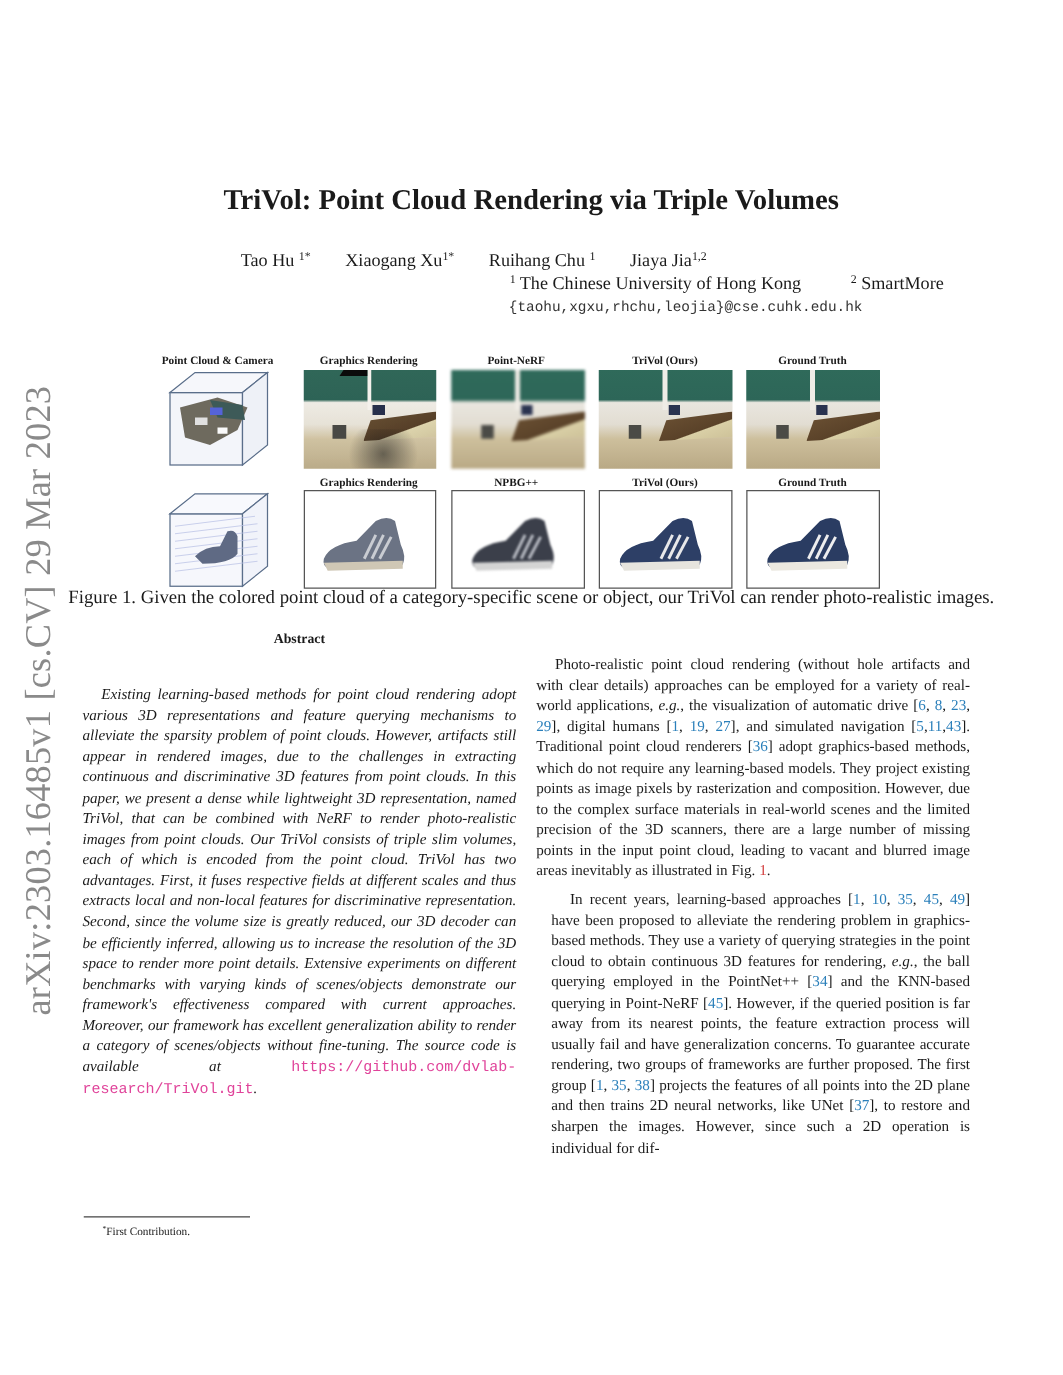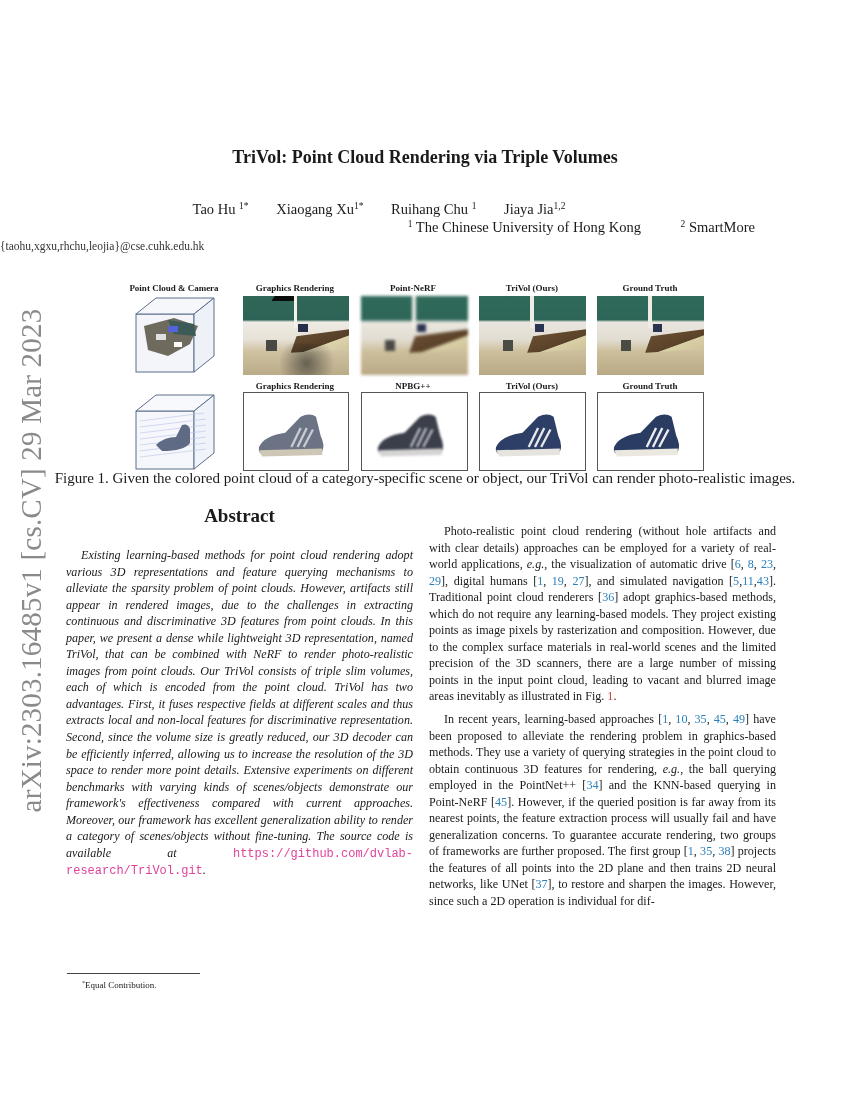--- a/index.html
+++ b/index.html
@@ -12,34 +12,34 @@
     display: flex; align-items: center; justify-content: center;
   }
   .arxiv-stamp span {
     transform: rotate(-90deg); white-space: nowrap;
     font-size: 29px; color: #8a8a8a; letter-spacing: 0.2px;
     display: inline-block;
   }
 
   .title {
     position: absolute; top: 147px; left: 0; width: 850px; text-align: center;
-    font-size: 18px; font-weight: bold;
+    font-size: 23px; font-weight: bold;
   }
   .authors {
     position: absolute; top: 200px; left: 0; width: 758px; text-align: center;
     font-size: 14.5px; line-height: 18px;
   }
   .authors .author { margin: 0 12px; }
   .authors sup { font-size: 9.5px; vertical-align: 5px; line-height: 0; }
   .affils { position: absolute; top: 219px; left: 0; width: 773px; text-align: right; font-size: 14.5px; }
   .affils .affil { margin: 0 18px; }
   .affils sup { font-size: 9.5px; vertical-align: 5px; line-height: 0; }
   .emails {
-    position: absolute; top: 240px; left: 0; width: 690px; text-align: left;
-    font-family: Liberation Serif, serif; font-size: 11.5px; color: #333;
+    position: absolute; top: 240px; left: 0; width: 690px; text-align: right;
+    font-family: Liberation Mono, monospace; font-size: 11.5px; color: #333;
   }
 
   
   .fig-label {
     position: absolute; font-size: 9px; font-weight: bold; text-align: center; width: 120px;
     font-family: "Liberation Serif", serif;
   }
   .fig-img { position: absolute; overflow: hidden; }
   .scene {
     background:
@@ -75,29 +75,29 @@
   .cube { position: absolute; }
 
   .caption {
     position: absolute; top: 470px; left: 0; width: 850px; text-align: center; font-size: 15px;
   }
 
   
   .col { position: absolute; top: 505px; width: 347px; }
   .col-left { left: 66px; }
   .col-right { left: 429px; }
-  .section-head { font-size: 19px; font-weight: bold; height: 24px; }
+  .section-head { font-size: 11px; font-weight: bold; height: 24px; }
   .col-left .section-head { text-align: center; }
   .para {
     font-size: 12.1px; line-height: 16.55px; text-align: justify;
     text-indent: 15px; hyphens: none;
   }
   .abstract-para { font-style: italic; margin-top: 18px; }
   .intro-para-1 { margin-top: 18px; }
-  .intro-para-2 { margin-top: 6px; }
+  .intro-para-2 { margin-top: 6px; margin-left: 12px; }
   .cite { color: #2a7fba; }
   .figref { color: #d23c3c; }
   .url { color: #e0439a; font-family: "Liberation Mono", "DejaVu Sans Mono", monospace; font-style: normal; font-size: 12px; }
 
   .footnote-rule { position: absolute; left: 67px; top: 973px; width: 133px; border-top: 1px solid #444; }
   .footnote { position: absolute; left: 82px; top: 980px; font-size: 9px; }
   .footnote sup { font-size: 6px; vertical-align: 3px; }
 </style>
 </head>
 <body>
@@ -238,13 +238,13 @@
   <div class="section-head">Abstract</div>
   <p class="para abstract-para"><span>Existing learning-based methods for point cloud rendering adopt various 3D representations and feature querying mechanisms to alleviate the sparsity problem of point clouds. However, artifacts still appear in rendered images, due to the challenges in extracting continuous and discriminative 3D features from point clouds.  In this paper, we present a dense while lightweight 3D representation, named TriVol, that can be combined with NeRF to render photo-realistic images from point clouds.  Our TriVol consists of triple slim volumes, each of which is encoded from the point cloud. TriVol has two advantages. First, it fuses respective fields at different scales and thus extracts local and non-local features for discriminative representation.  Second, since the volume size is greatly reduced, our 3D decoder can be efficiently inferred, allowing us to increase the resolution of the 3D space to render more point details.  Extensive experiments on different benchmarks with varying kinds of scenes/objects demonstrate our framework's effectiveness compared with current approaches. Moreover, our framework has excellent generalization ability to render a category of scenes/objects without fine-tuning. The source code is available at </span><span class="url">https://github.com/dvlab-research/TriVol.git</span><span>.</span></p>
 </div>
 
 <div class="col col-right">
   <p class="para intro-para-1" id="intro-p1"><span>Photo-realistic point cloud rendering (without hole artifacts and with clear details) approaches can be employed for a variety of real-world applications, </span><span style="font-style: italic;">e.g.</span><span>, the visualization of automatic drive [</span><span class="cite">6</span><span>, </span><span class="cite">8</span><span>, </span><span class="cite">23</span><span>, </span><span class="cite">29</span><span>], digital humans [</span><span class="cite">1</span><span>, </span><span class="cite">19</span><span>, </span><span class="cite">27</span><span>], and simulated navigation [</span><span class="cite">5</span><span>,</span><span class="cite">11</span><span>,</span><span class="cite">43</span><span>]. Traditional point cloud renderers [</span><span class="cite">36</span><span>] adopt graphics-based methods, which do not require any learning-based models.  They project existing points as image pixels by rasterization and composition. However, due to the complex surface materials in real-world scenes and the limited precision of the 3D scanners, there are a large number of missing points in the input point cloud, leading to vacant and blurred image areas inevitably as illustrated in Fig. </span><span class="figref">1</span><span>.</span></p>
   <p class="para intro-para-2" id="intro-p2"><span>In recent years, learning-based approaches [</span><span class="cite">1</span><span>, </span><span class="cite">10</span><span>, </span><span class="cite">35</span><span>, </span><span class="cite">45</span><span>, </span><span class="cite">49</span><span>] have been proposed to alleviate the rendering problem in graphics-based methods.  They use a variety of querying strategies in the point cloud to obtain continuous 3D features for rendering, </span><span style="font-style: italic;">e.g.</span><span>, the ball querying employed in the PointNet++ [</span><span class="cite">34</span><span>] and the KNN-based querying in Point-NeRF [</span><span class="cite">45</span><span>].  However, if the queried position is far away from its nearest points, the feature extraction process will usually fail and have generalization concerns. To guarantee accurate rendering, two groups of frameworks are further proposed. The first group [</span><span class="cite">1</span><span>, </span><span class="cite">35</span><span>, </span><span class="cite">38</span><span>] projects the features of all points into the 2D plane and then trains 2D neural networks, like UNet [</span><span class="cite">37</span><span>], to restore and sharpen the images. However, since such a 2D operation is individual for dif-</span></p>
 </div>
 
 <div class="footnote-rule"></div>
-<div class="footnote"><sup>*</sup><span>Equal Contribution.</span></div>
+<div class="footnote"><sup>*</sup><span>First Contribution.</span></div>
 
 </body></html>

